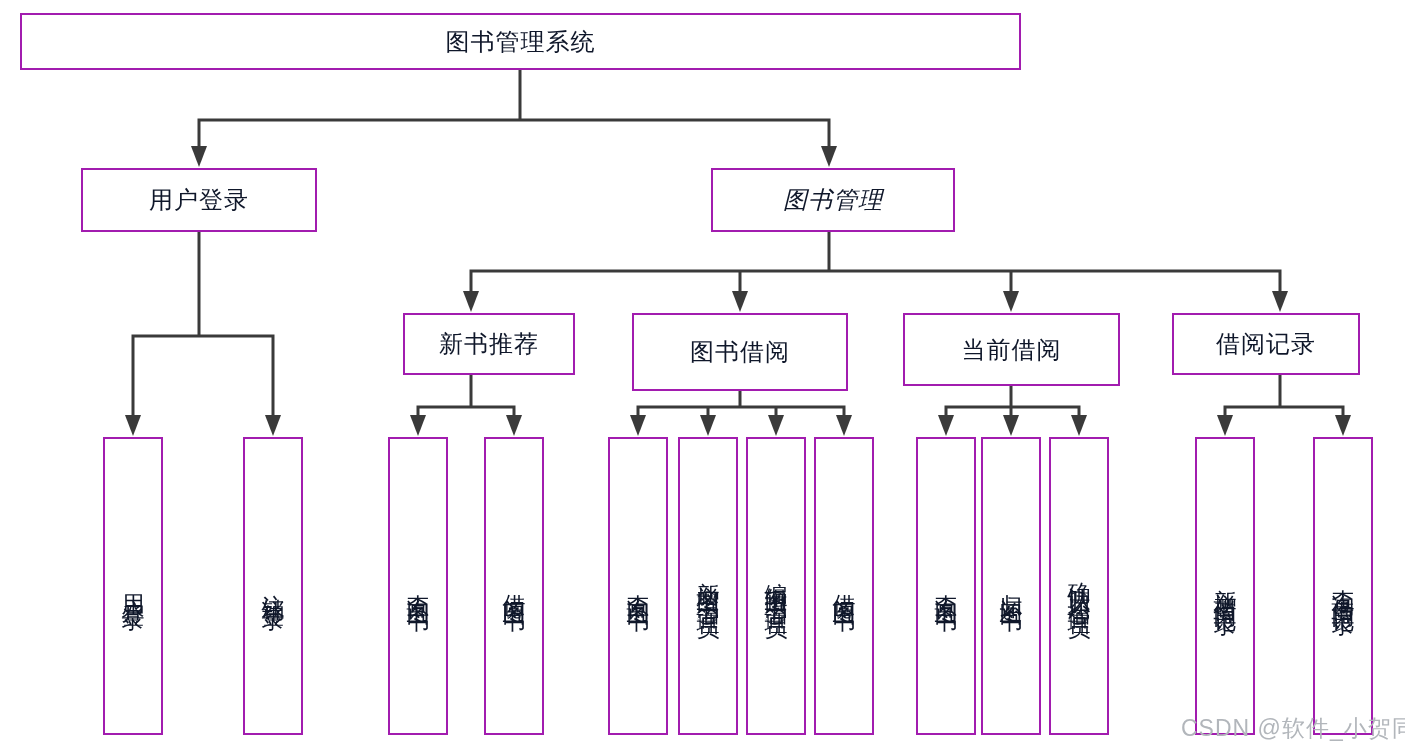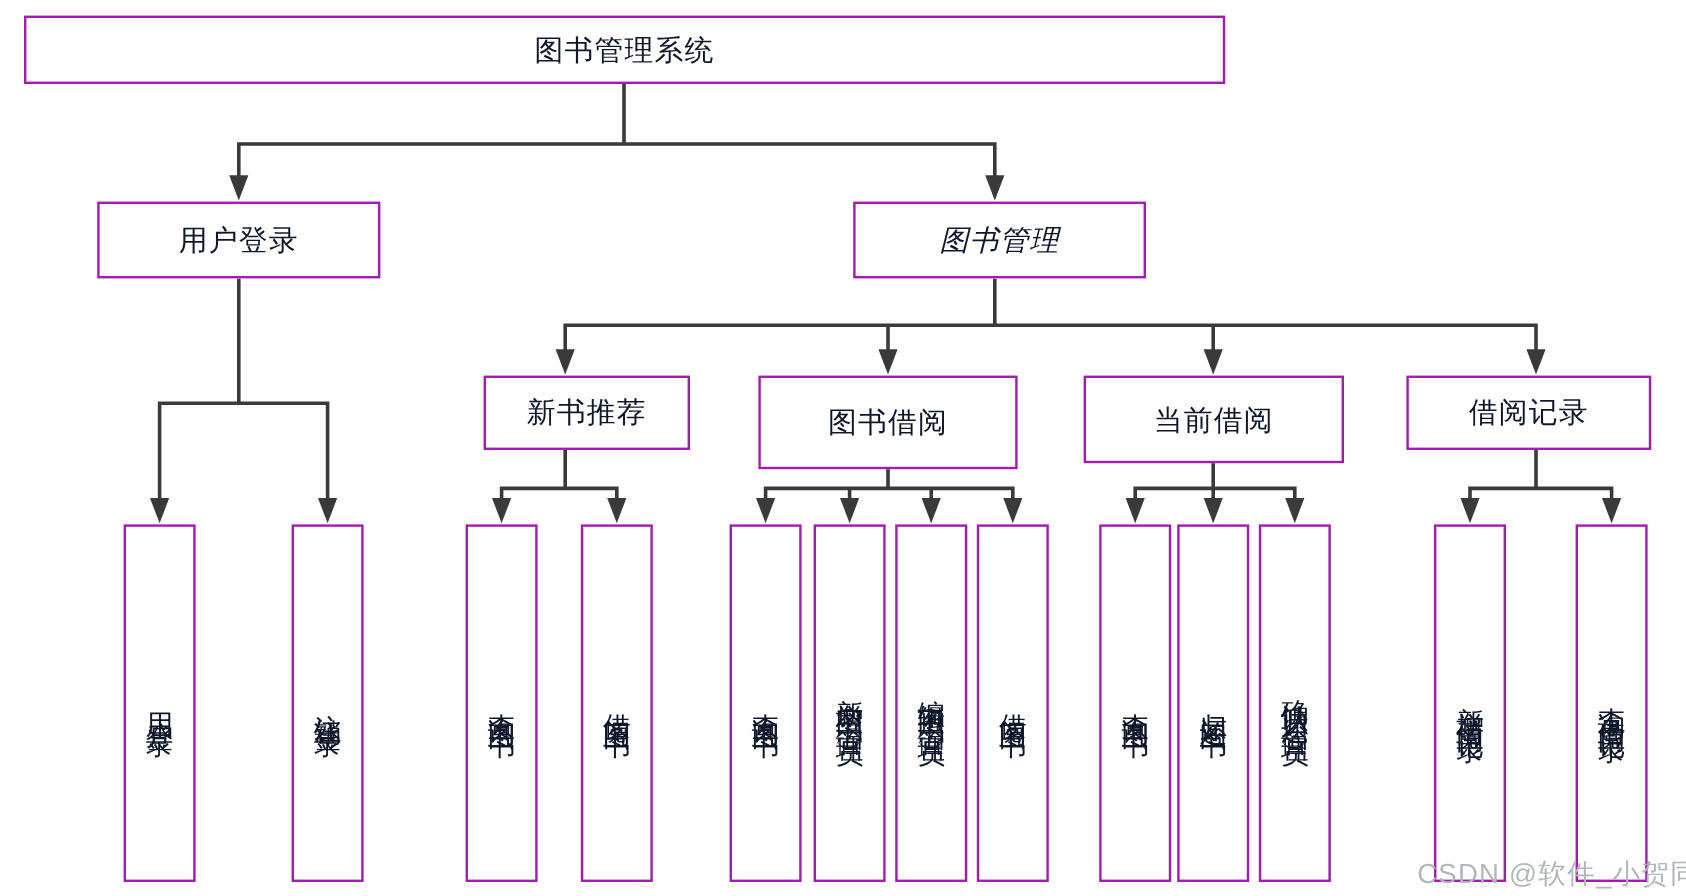--- a/index.html
+++ b/index.html
@@ -108,21 +108,21 @@
 
   <div class="node" style="left:363px; top:313px; width:172px; height:62px;margin-left:40px;">
     <span>新书推荐</span>
   </div>
   <div class="node" style="left:632px; top:313px; width:216px; height:78px;">
     <span>图书借阅</span>
   </div>
   <div class="node" style="left:903px; top:313px; width:217px; height:73px;">
     <span>当前借阅</span>
   </div>
-  <div class="node" style="left:1172px; top:313px; width:204px; height:62px;">
+  <div class="node" style="left:1172px; top:313px; width:188px; height:62px;">
     <span>借阅记录</span>
   </div>
 
   <div class="node leaf" style="left:103px; top:437px; width:60px; height:298px;">
     <span class="vtext">用户登录</span>
   </div>
   <div class="node leaf" style="left:243px; top:437px; width:60px; height:298px;">
     <span class="vtext">注销登录</span>
   </div>
   <div class="node leaf" style="left:388px; top:437px; width:60px; height:298px;">

